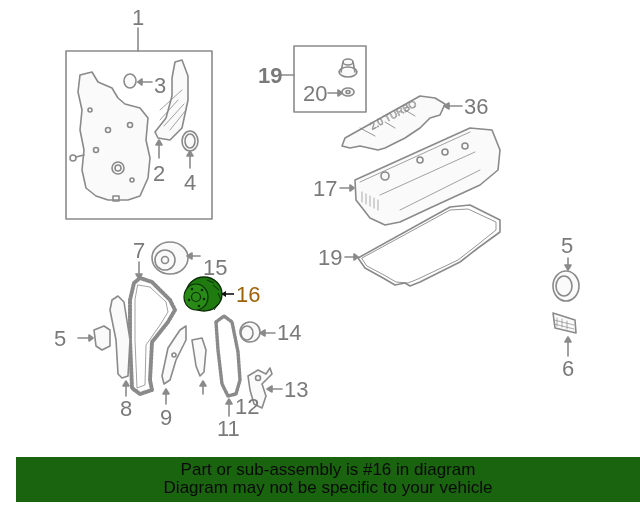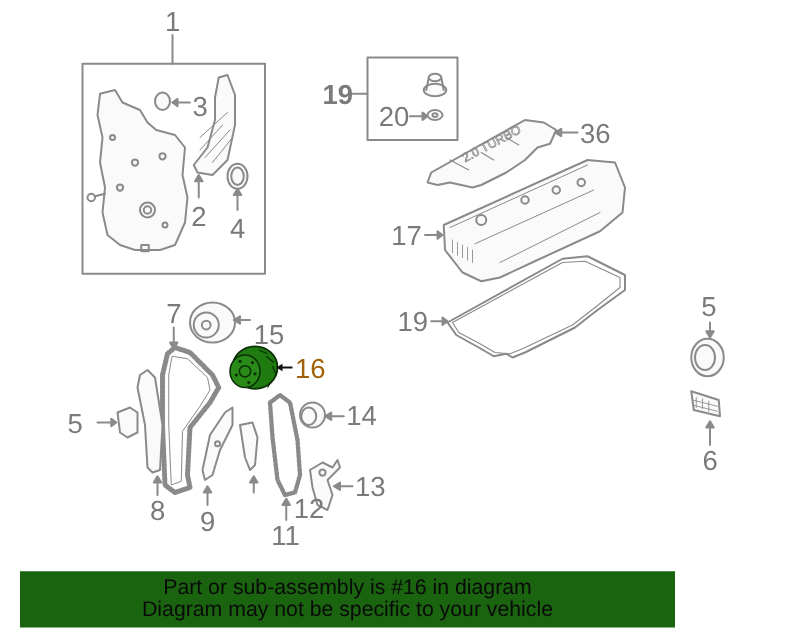--- a/index.html
+++ b/index.html
@@ -2,21 +2,21 @@
 <html><head>
 <meta charset="utf-8">
 <style>
   html, body { margin: 0; padding: 0; background: #ffffff; }
   body { width: 640px; height: 512px; position: relative; overflow: hidden;
          font-family: "Liberation Sans", sans-serif; }
   #diagram { position: absolute; left: 0; top: 0; width: 640px; height: 512px; }
   .callout { position: absolute; font-family: "Liberation Sans", sans-serif;
              font-size: 22px; line-height: 22px; color: #7a7a7a; }
   .callout.hl { color: #a16207; }
-  #banner { position: absolute; left: 16px; top: 457px; width: 524px; height: 45px;
+  #banner { position: absolute; left: 16px; top: 457px; width: 624px; height: 45px;
             background: #1a6410; color: #0a0a0a; text-align: center;
             font-size: 17px; line-height: 18px; padding-top: 4px; box-sizing: border-box; }
   #banner div { white-space: nowrap; }
 </style>
 </head>
 <body>
 
 <svg id="diagram" viewBox="0 0 640 512" xmlns="http://www.w3.org/2000/svg">
   <g fill="none" stroke="#8a8a8a" stroke-width="1.6" stroke-linejoin="round" stroke-linecap="round">
 

